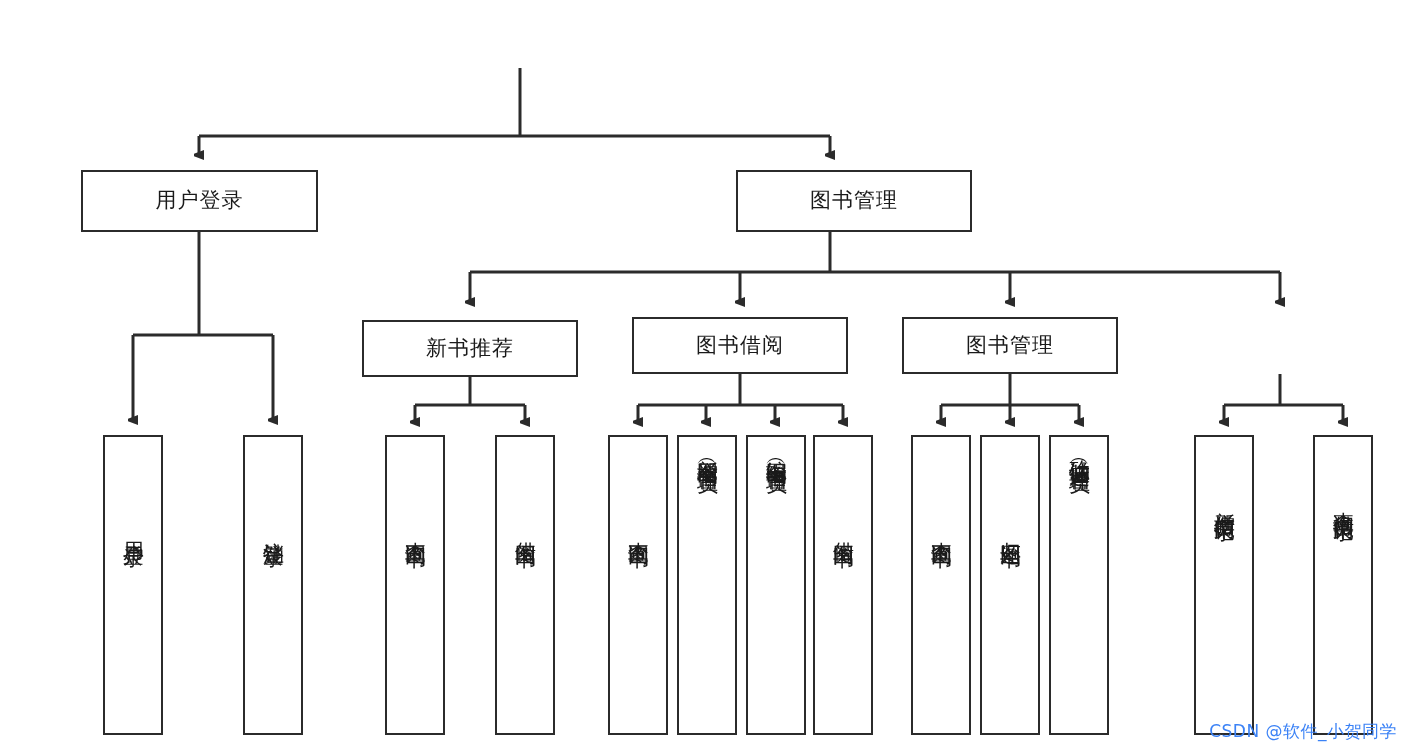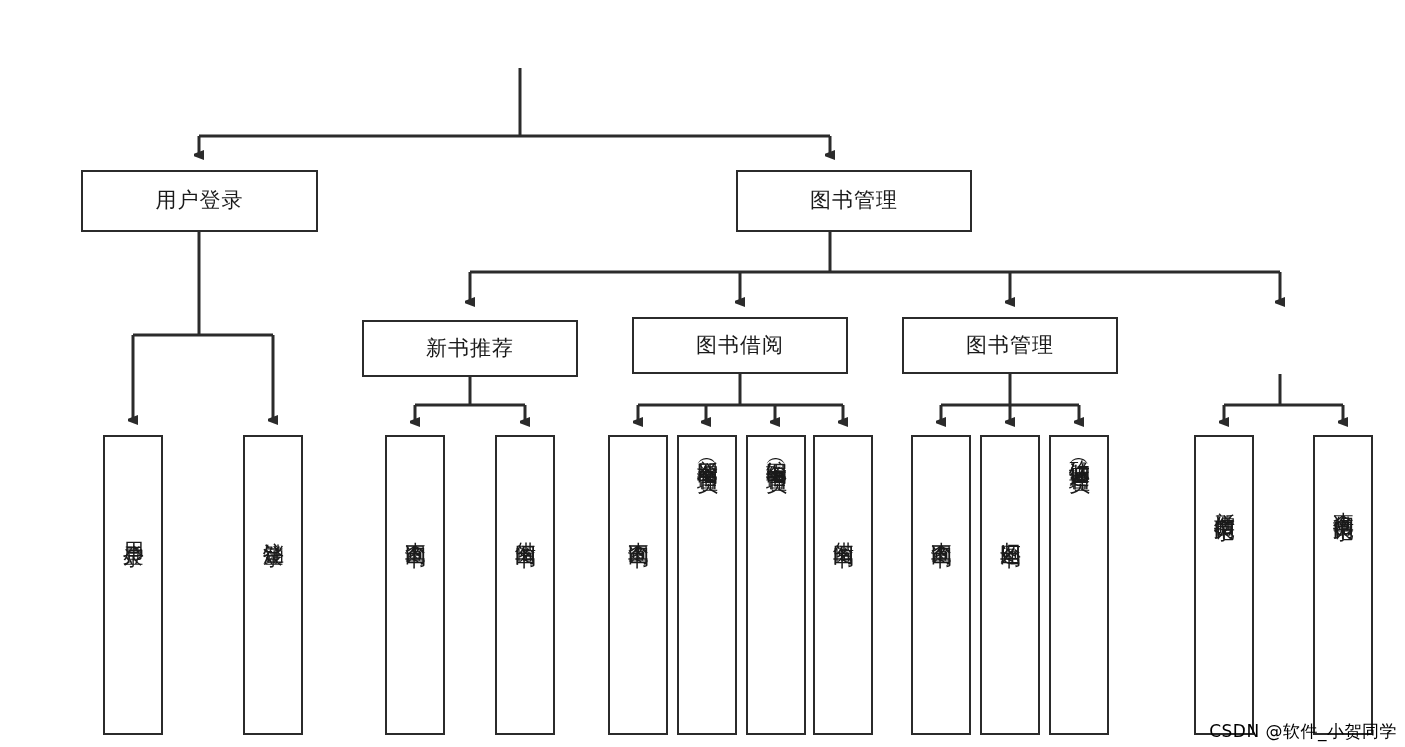--- a/index.html
+++ b/index.html
@@ -51,21 +51,21 @@
     padding-top: 10px;
   }
   .node.vert.pad-top-lg { padding-top: 58px; }
   .node.vert.pad-top-xl { padding-top: 88px; }
   .node.vert.pad-top-xs { padding-top: 6px; }
   #watermark {
     position: absolute;
     right: 8px;
     bottom: 4px;
     font-size: 17px;
-    color: #000000;
+    color: #3b82f6;
     white-space: nowrap;
     letter-spacing: 0.5px;
   }
 </style>
 </head>
 <body>
 
 <div id="canvas">
 
   <svg id="wires" viewBox="0 0 1405 747" xmlns="http://www.w3.org/2000/svg">

